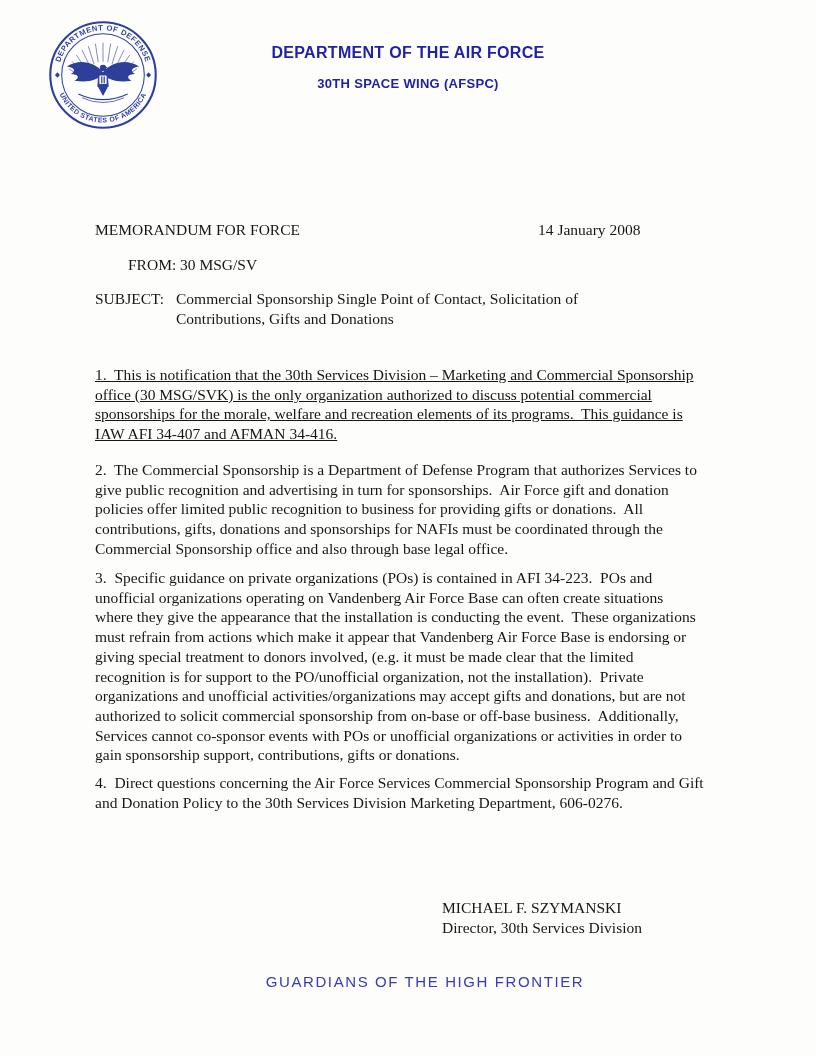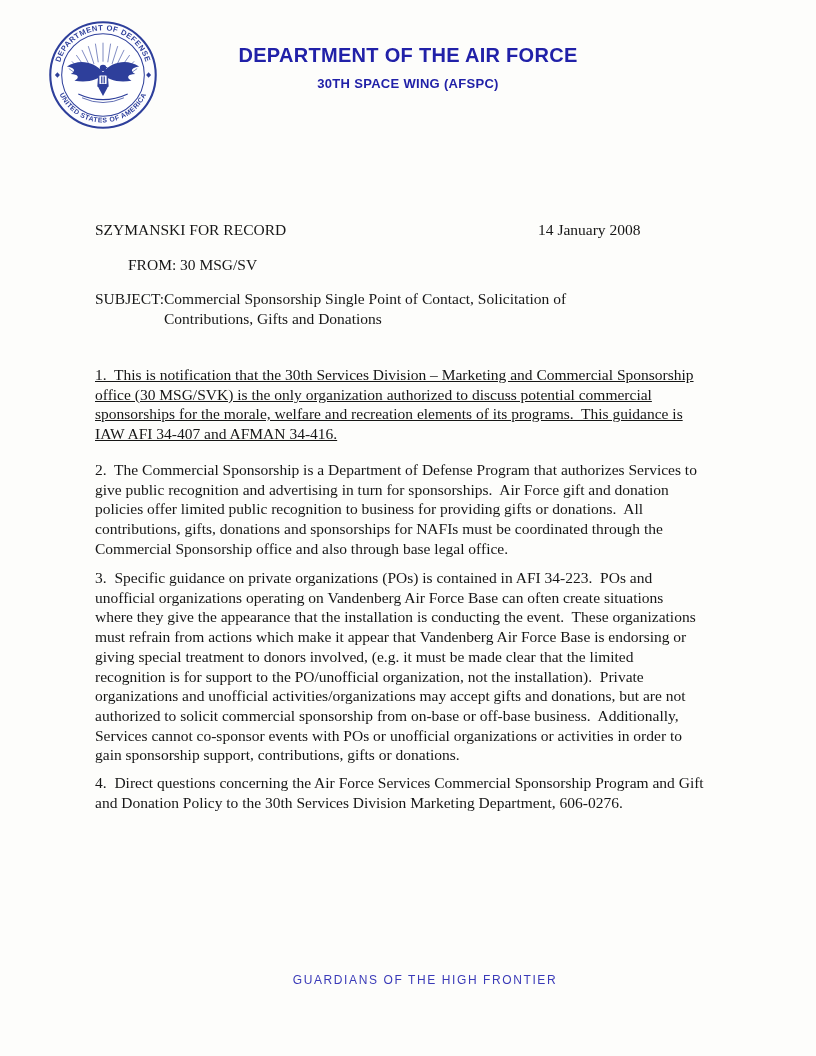--- a/index.html
+++ b/index.html
@@ -12,55 +12,55 @@
     overflow:hidden;
   }
   .page{position:absolute;inset:0;width:816px;height:1056px;background:#fdfdfb;}
 
   
   .seal{position:absolute;left:46px;top:18px;width:114px;height:114px;}
   .lh-title{
     position:absolute;top:44px;left:0;right:0;
     text-align:center;
     font-family:"Liberation Sans", sans-serif;
-    font-weight:bold;font-size:20px;letter-spacing:0.3px;
+    font-weight:bold;font-size:16px;letter-spacing:0.3px;
     color:#2121a8;
   }
   .lh-sub{
     position:absolute;top:76px;left:0;right:0;
     text-align:center;
     font-family:"Liberation Sans", sans-serif;
     font-weight:bold;font-size:13px;letter-spacing:0.3px;
     color:#2121a8;
   }
 
   
   .memo{position:absolute;left:95px;top:0;width:706px;font-size:15.5px;line-height:19.7px;}
   .memo .abs{position:absolute;left:0;right:0;}
   .row-type{top:220px;}
   .date{position:absolute;left:422px;top:0;white-space:nowrap;margin-left:21px;}
   .row-from{top:255px;display:flex;margin-left:33px;}
   .row-from .lbl{flex:0 0 52px;}
-  .row-subject{top:289px;display:flex;}
+  .row-subject{top:289px;display:flex;gap:12px;}
   .row-subject .lbl{flex:0 0 68px;}
   .prewrap{white-space:pre-wrap;}
   .p1{top:365px;text-decoration:underline;}
   .p2{top:460px;}
   .p3{top:568px;}
   .p4{top:773px;}
 
   
   .signature{position:absolute;left:442px;top:898px;font-size:15.5px;line-height:19.7px;}
 
   
   .footer{
     position:absolute;top:973px;left:34px;right:0;
     text-align:center;
     font-family:"Liberation Sans", sans-serif;
-    font-size:12px;letter-spacing:1.6px;
+    font-size:15px;letter-spacing:1.6px;
     color:#3a3ab8;
   }
 </style>
 </head>
 <body>
 
 <div class="page">
 
   <svg class="seal" viewBox="0 0 120 120" aria-hidden="true">
     <circle cx="60" cy="60" r="55.5" fill="#fdfdff" stroke="#2e3f9b" stroke-width="2.2"></circle>
@@ -113,21 +113,21 @@
       <path d="M 38 84 Q 60 94 82 84" stroke-width="0.8"></path>
     </g>
   </svg>
 
   <div class="lh-title">DEPARTMENT OF THE AIR FORCE</div>
   <div class="lh-sub">30TH SPACE WING (AFSPC)</div>
 
   <div class="memo">
 
     <div class="abs row-type">
-      <span>SZYMANSKI FOR RECORD</span>
+      <span>MEMORANDUM FOR FORCE</span>
       <span class="date">14 January 2008</span>
     </div>
 
     <div class="abs row-from">
       <span class="lbl">FROM:</span>
       <span>30 MSG/SV</span>
     </div>
 
     <div class="abs row-subject">
       <span class="lbl">SUBJECT:</span>
@@ -151,16 +151,20 @@
 giving special treatment to donors involved, (e.g. it must be made clear that the limited
 recognition is for support to the PO/unofficial organization, not the installation).  Private
 organizations and unofficial activities/organizations may accept gifts and donations, but are not
 authorized to solicit commercial sponsorship from on-base or off-base business.  Additionally,
 Services cannot co-sponsor events with POs or unofficial organizations or activities in order to
 gain sponsorship support, contributions, gifts or donations.</div>
     <div class="abs prewrap p4">4.  Direct questions concerning the Air Force Services Commercial Sponsorship Program and Gift
 and Donation Policy to the 30th Services Division Marketing Department, 606-0276.</div>
   </div>
 
+  <div class="signature">
+    <div>MICHAEL F. SZYMANSKI</div>
+    <div>Director, 30th Services Division</div>
+  </div>
 
   <div class="footer">GUARDIANS OF THE HIGH FRONTIER</div>
 
 </div>
 
 </body></html>

